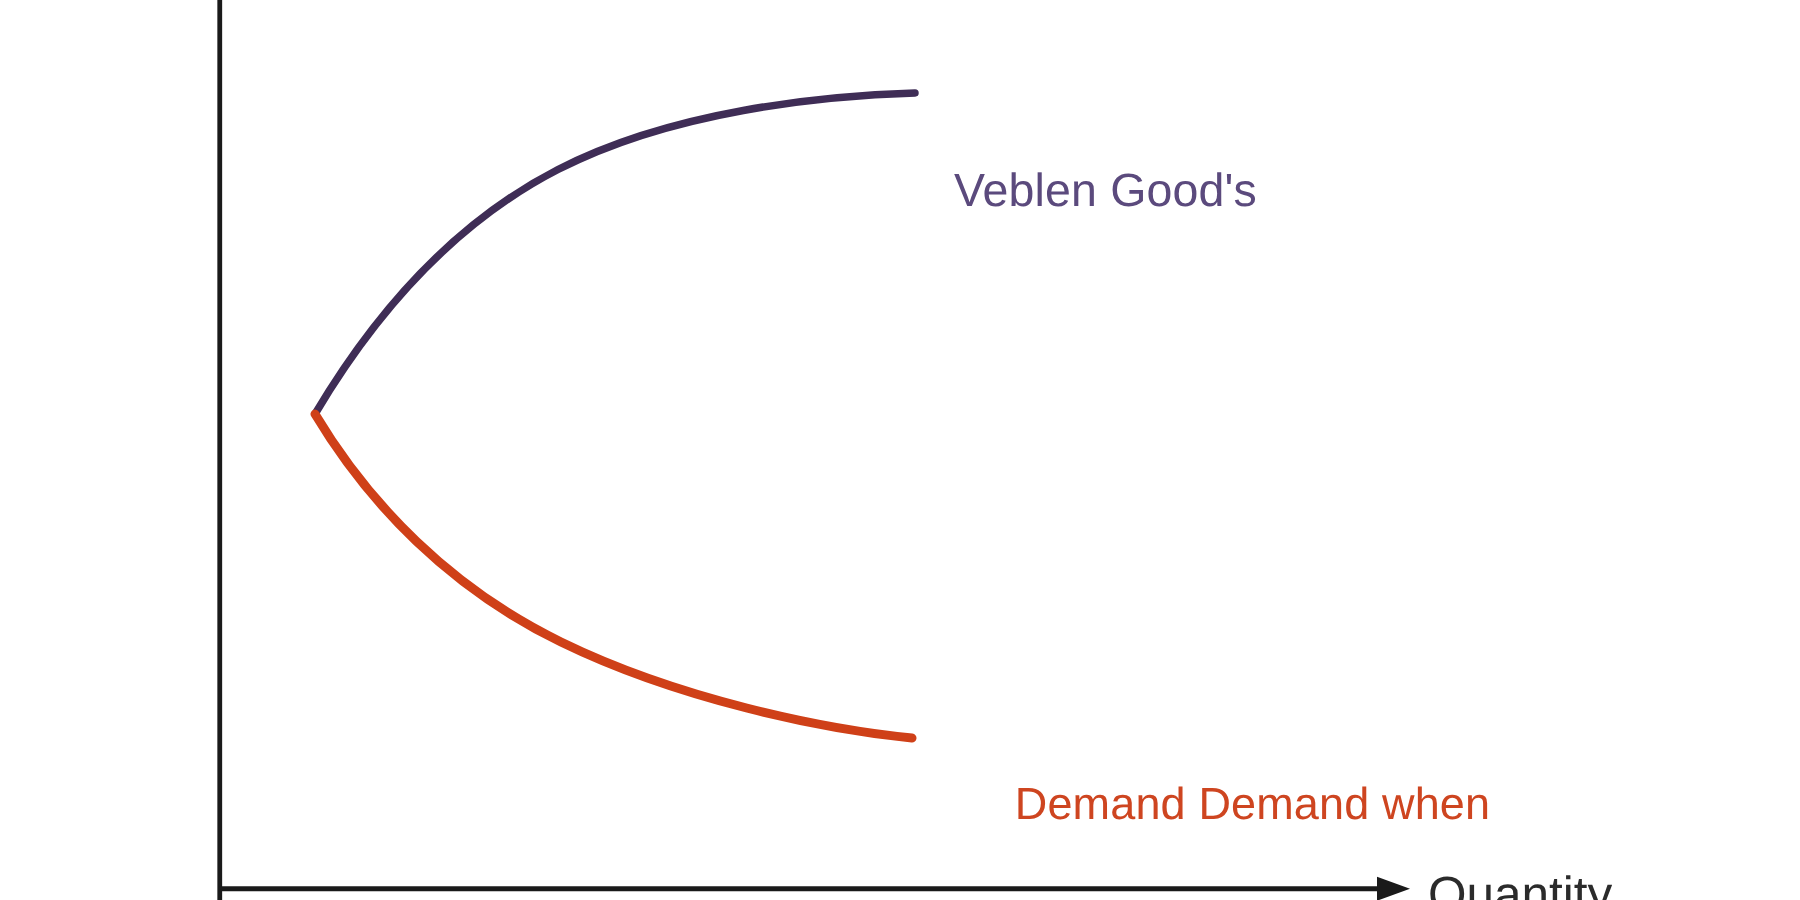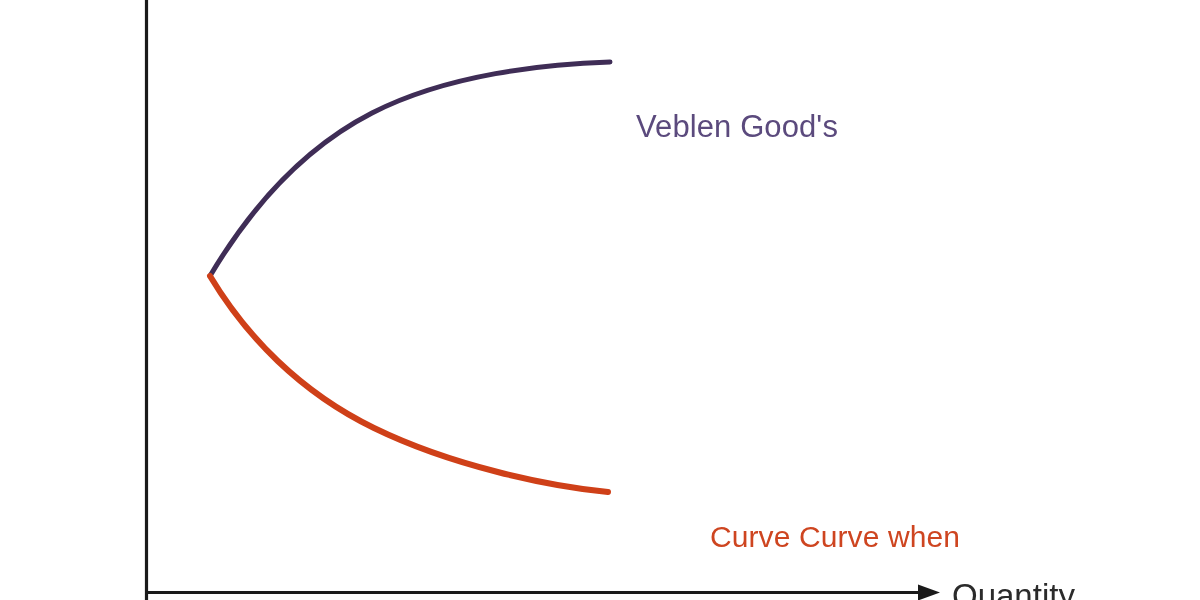--- a/index.html
+++ b/index.html
@@ -82,19 +82,19 @@
     <path d="M 210 276
              C 246 336, 300 392, 374 428
              C 452 466, 548 486, 608 492" fill="none" stroke="#cf4018" stroke-width="6" stroke-linecap="round" stroke-linejoin="round"></path>
   </svg>
 
   <div class="annot" id="veblen-label">
     <span class="annot-line">Veblen Good's</span>
   </div>
 
   <div class="annot" id="lawofdemand-label">
-    <span class="annot-line">Curve Curve when</span>
+    <span class="annot-line">Demand Demand when</span>
     
   </div>
 
   <div id="xaxis-title">Quantity</div>
 
 </div>
 
 </body></html>

